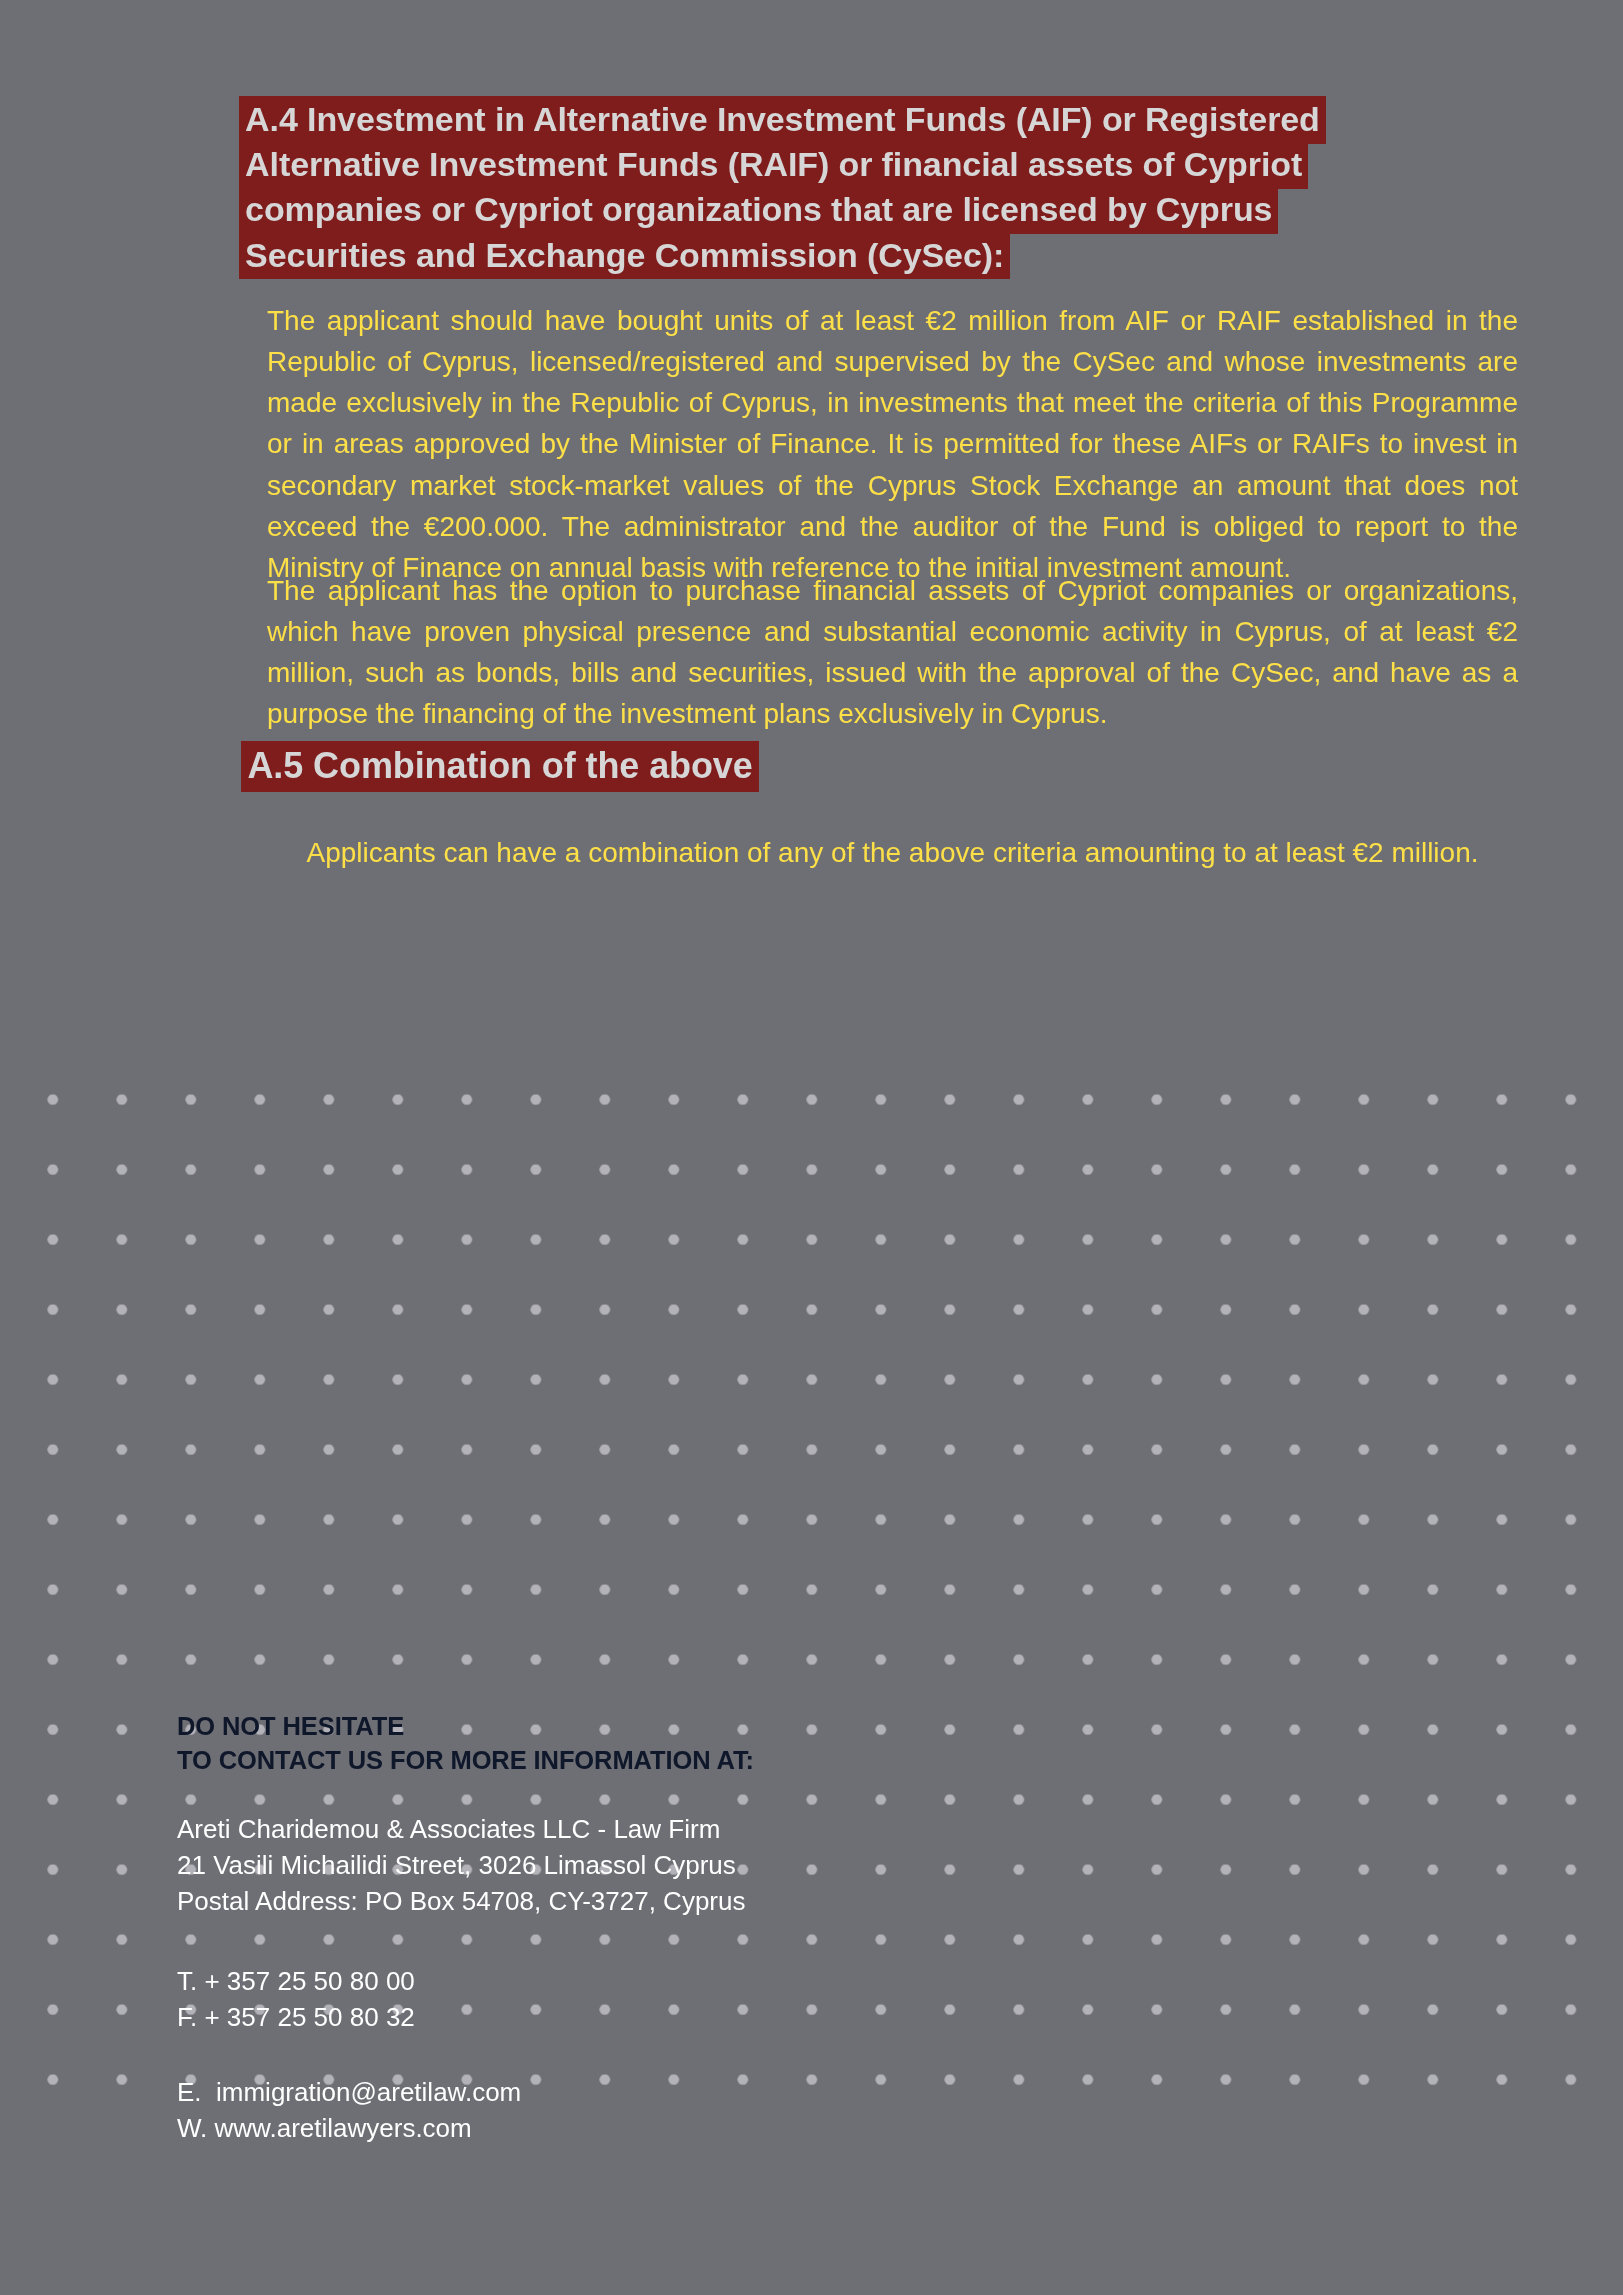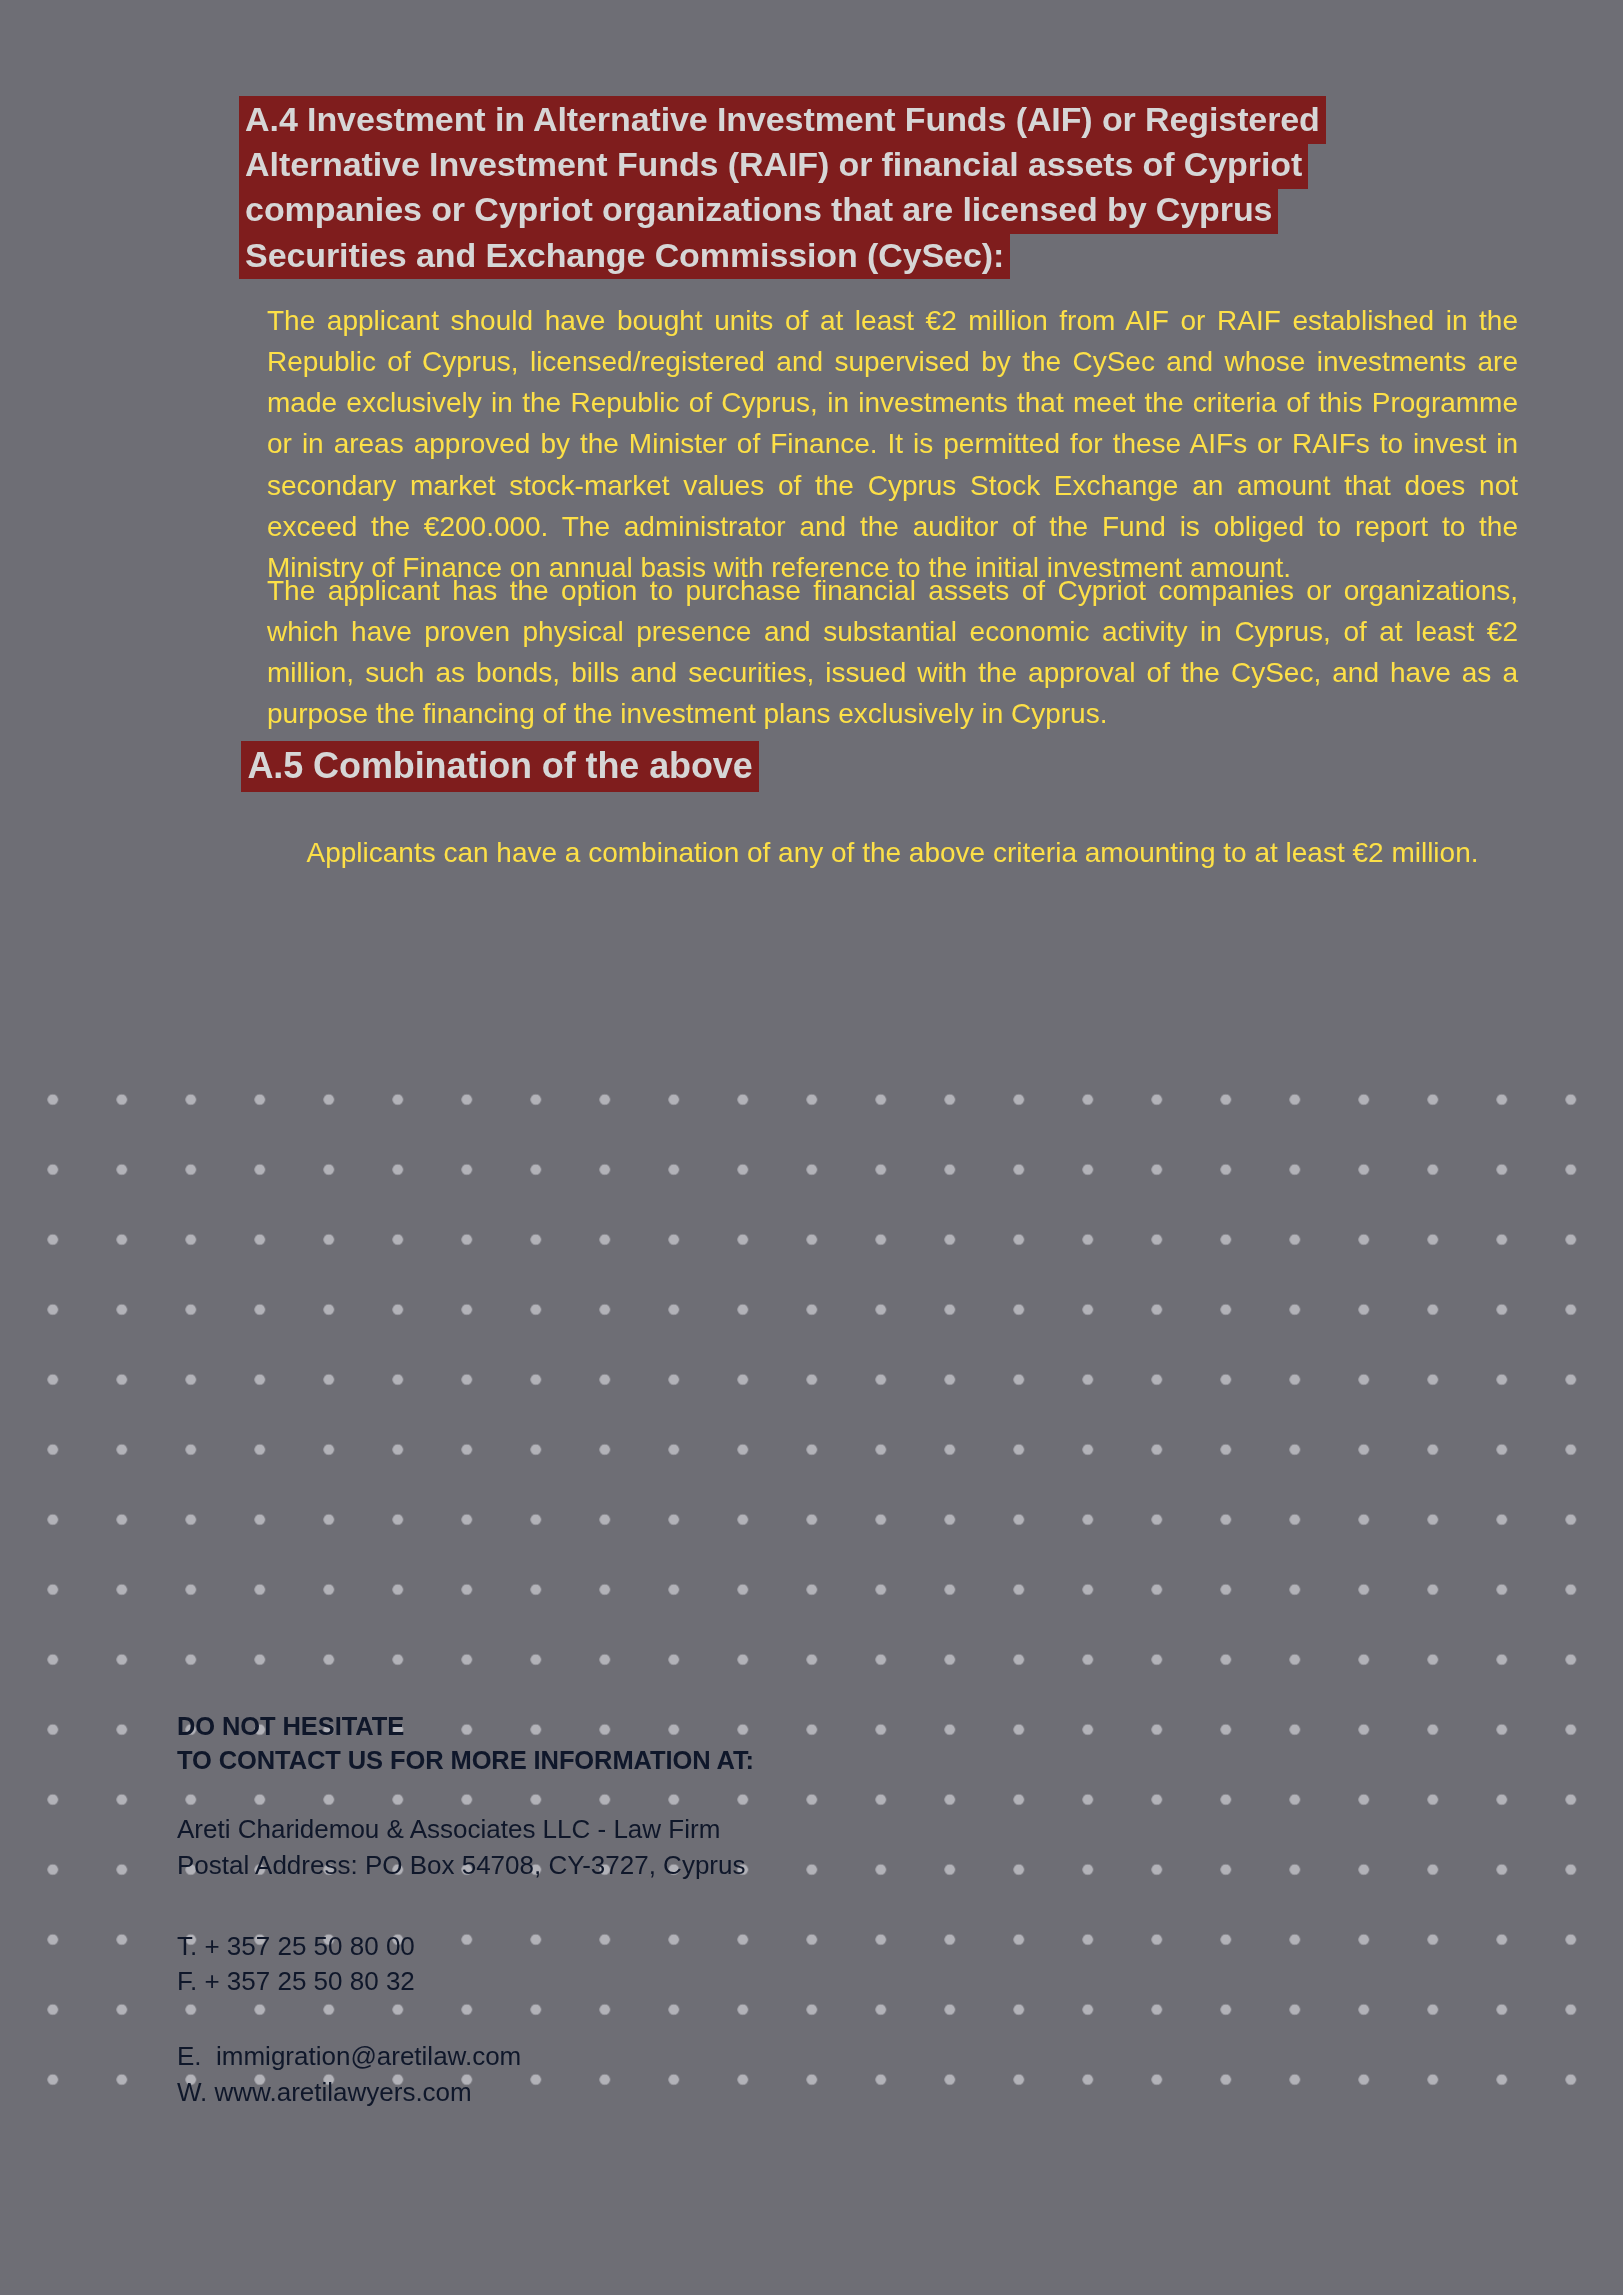--- a/index.html
+++ b/index.html
@@ -96,21 +96,21 @@
   .footer-headline {
     margin: 0;
     color: #0f172a;
     font-weight: bold;
     font-size: 25.5px;
     line-height: 1.33;
     letter-spacing: -0.1px;
   }
   .footer-block {
     margin: 0;
-    color: #0f172a;
+    color: #ffffff;
     font-size: 26px;
     line-height: 1.38;
     font-weight: normal;
   }
   #footer-address { margin-top: 34px; }
   #footer-phones  { margin-top: 45px; }
   #footer-online  { margin-top: 39px; }
   .footer-line { display: block; white-space: pre; }
 </style>
 </head>
@@ -132,20 +132,21 @@
 
   <div id="footer">
 
     <div id="footer-headline">
       <div class="footer-headline">DO NOT HESITATE</div>
       <div class="footer-headline">TO CONTACT US FOR MORE INFORMATION AT:</div>
     </div>
 
     <div id="footer-address" class="footer-block">
       <span class="footer-line">Areti Charidemou &amp; Associates LLC - Law Firm</span>
+      <span class="footer-line">21 Vasili Michailidi Street, 3026 Limassol Cyprus</span>
       <span class="footer-line">Postal Address: PO Box 54708, CY-3727, Cyprus</span>
     </div>
 
     <div id="footer-phones" class="footer-block">
       <span class="footer-line">T. + 357 25 50 80 00</span>
       <span class="footer-line">F. + 357 25 50 80 32</span>
     </div>
 
     <div id="footer-online" class="footer-block">
       <span class="footer-line">E.  immigration@aretilaw.com</span>

